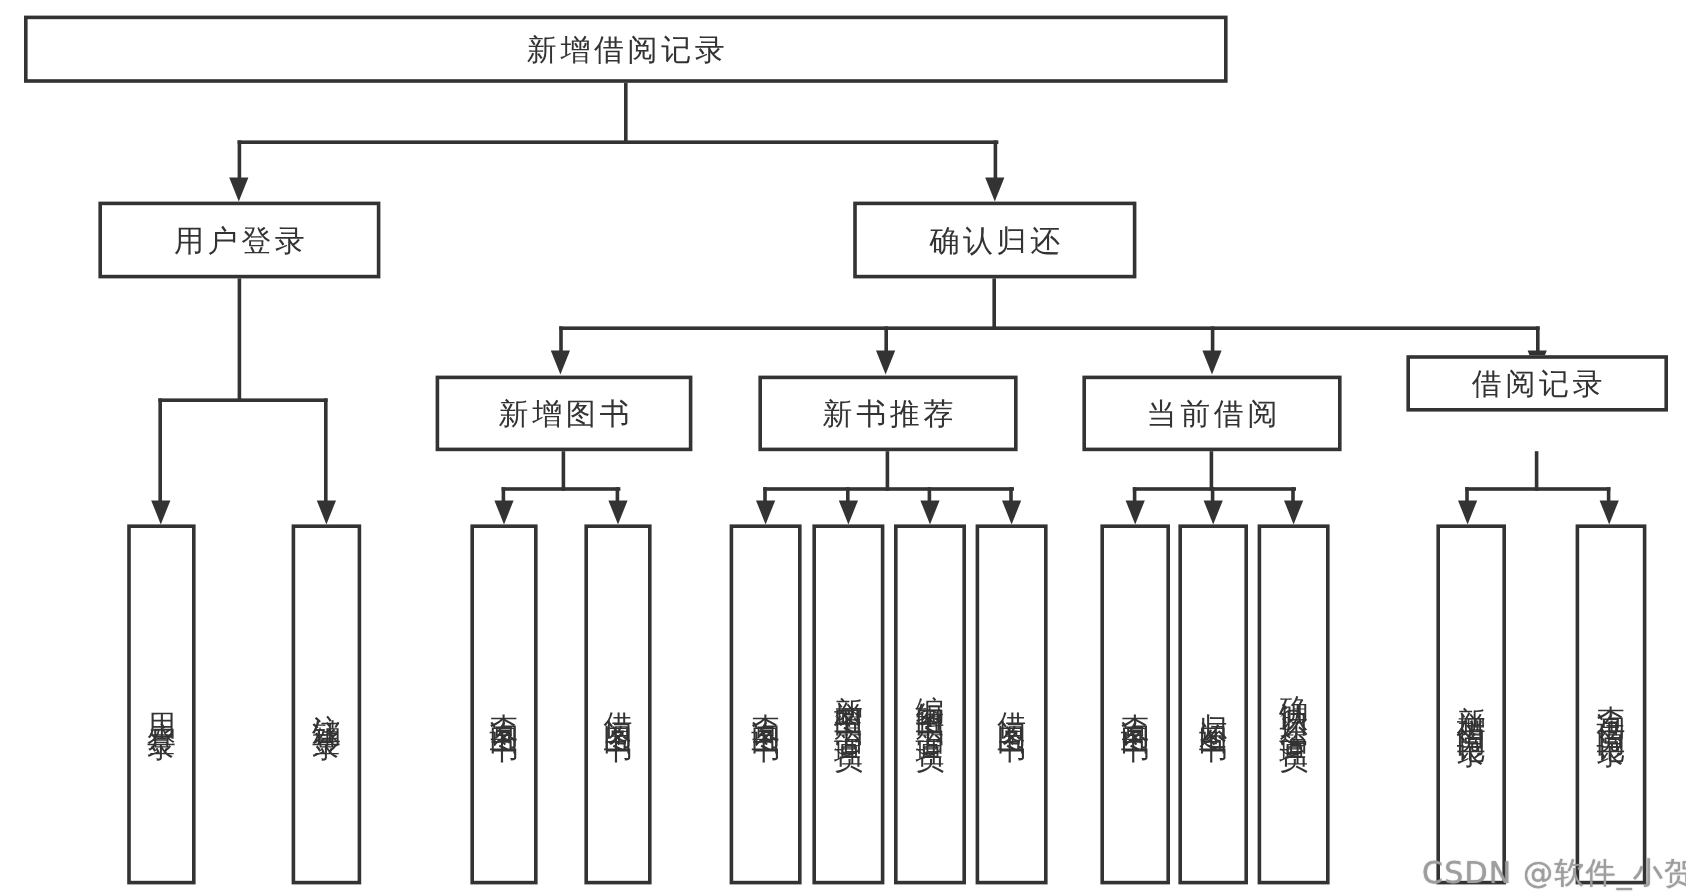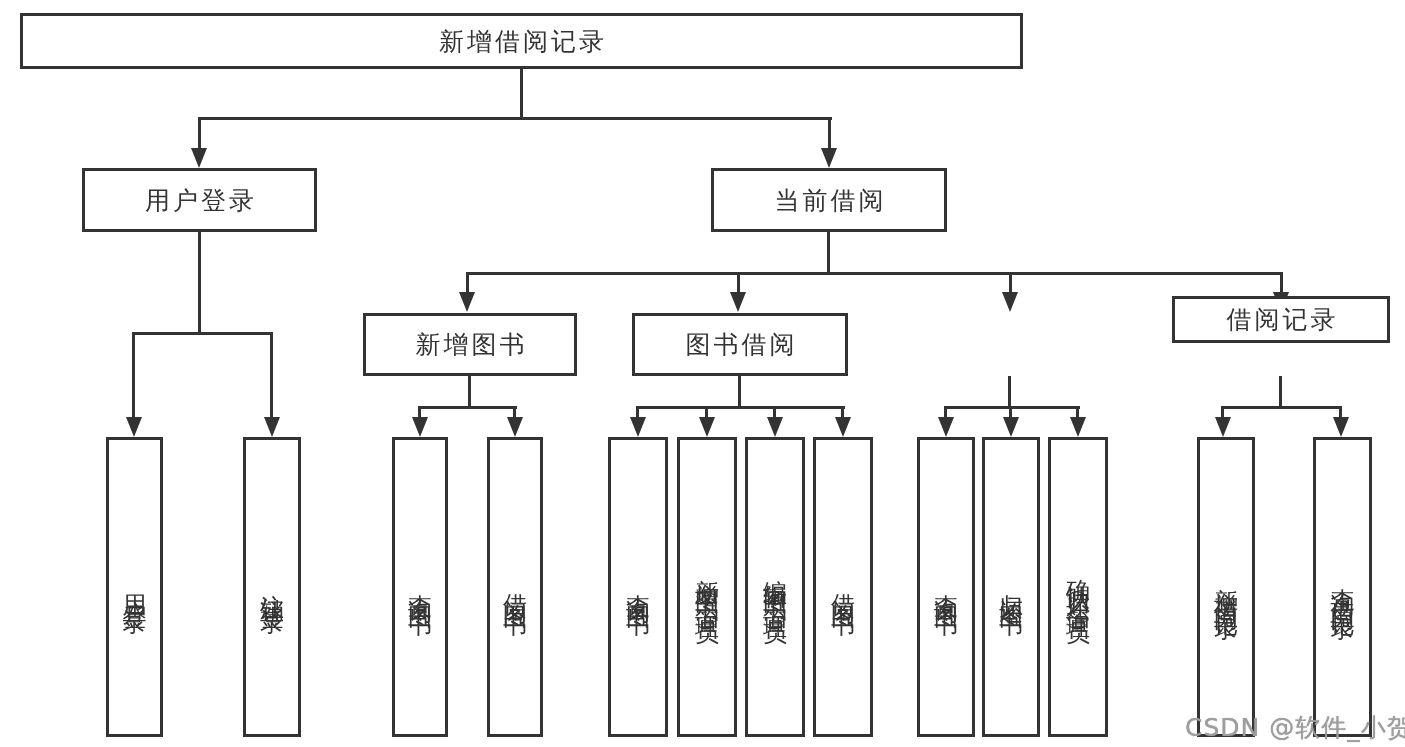--- a/index.html
+++ b/index.html
@@ -72,21 +72,21 @@
   <div class="hl" style="left:198px;top:117px;width:634px"></div>
   <div class="vl" style="left:198px;top:117px;height:35px"></div>
   <div class="arrow" style="left:191px;top:148px"></div>
   <div class="vl" style="left:828px;top:117px;height:35px"></div>
   <div class="arrow" style="left:821px;top:148px"></div>
 
   <div class="node" style="left:82px;top:168px;width:235px;height:64px">
     <span class="hlabel">用户登录</span>
   </div>
   <div class="node" style="left:711px;top:168px;width:236px;height:64px">
-    <span class="hlabel">当前借阅</span>
+    <span class="hlabel">确认归还</span>
   </div>
 
   <div class="vl" style="left:198px;top:232px;height:103px"></div>
   <div class="hl" style="left:132px;top:332px;width:141px"></div>
   <div class="vl" style="left:132px;top:332px;height:87px"></div>
   <div class="arrow" style="left:126px;top:417px"></div>
   <div class="vl" style="left:270px;top:332px;height:87px"></div>
   <div class="arrow" style="left:264px;top:417px"></div>
 
   <div class="vl" style="left:827px;top:232px;height:43px"></div>
@@ -97,21 +97,24 @@
   <div class="arrow" style="left:730px;top:292px"></div>
   <div class="vl" style="left:1009px;top:272px;height:24px"></div>
   <div class="arrow" style="left:1002px;top:292px"></div>
   <div class="vl" style="left:1280px;top:272px;height:24px"></div>
   <div class="arrow" style="left:1273px;top:292px"></div>
 
   <div class="node" style="left:363px;top:313px;width:214px;height:63px">
     <span class="hlabel">新增图书</span>
   </div>
   <div class="node" style="left:632px;top:313px;width:216px;height:63px">
-    <span class="hlabel">图书借阅</span>
+    <span class="hlabel">新书推荐</span>
+  </div>
+  <div class="node" style="left:902px;top:313px;width:216px;height:63px">
+    <span class="hlabel">当前借阅</span>
   </div>
   <div class="node" style="left:1172px;top:296px;width:218px;height:47px">
     <span class="hlabel">借阅记录</span>
   </div>
 
   <div class="vl" style="left:468px;top:376px;height:33px"></div>
   <div class="hl" style="left:418px;top:406px;width:99px"></div>
   <div class="vl" style="left:418px;top:406px;height:14px"></div>
   <div class="arrow" style="left:412px;top:417px"></div>
   <div class="vl" style="left:513px;top:406px;height:14px"></div>

